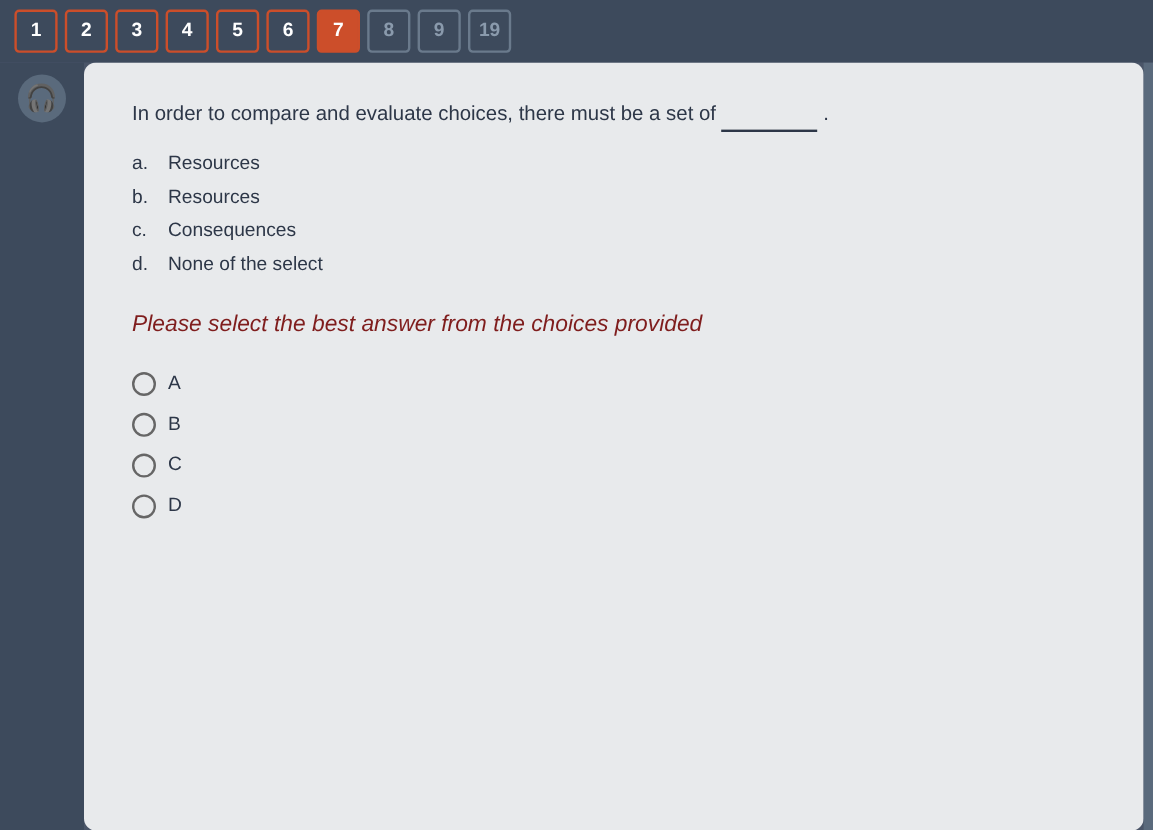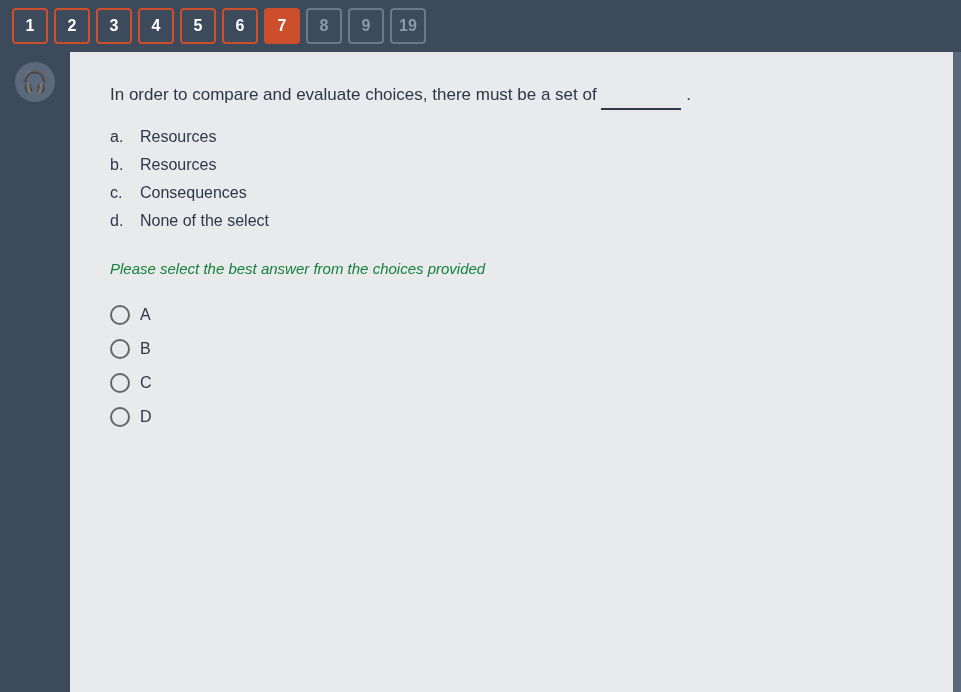--- a/index.html
+++ b/index.html
@@ -81,20 +81,21 @@
       font-size: 22px;
       color: #c0c8d0;
     }
 
     
     .content-panel {
       flex: 1;
       background: #e8eaec;
       padding: 30px 40px;
       overflow-y: auto;
+      border-radius: 10px;
     }
 
     .question-text {
       font-size: 17px;
       color: #2d3748;
       margin-bottom: 18px;
       line-height: 1.5;
     }
 
     .question-text span.blank {
@@ -116,22 +117,22 @@
       align-items: flex-start;
       gap: 10px;
     }
 
     .choice-letter {
       font-weight: normal;
       min-width: 20px;
     }
 
     .instruction-text {
-      font-size: 15px;
-      color: #15803d;
+      font-size: 19px;
+      color: #7f1d1d;
       margin-bottom: 28px;
       font-style: italic;
     }
 
     .radio-options {
       display: flex;
       flex-direction: column;
       gap: 14px;
     }
 

